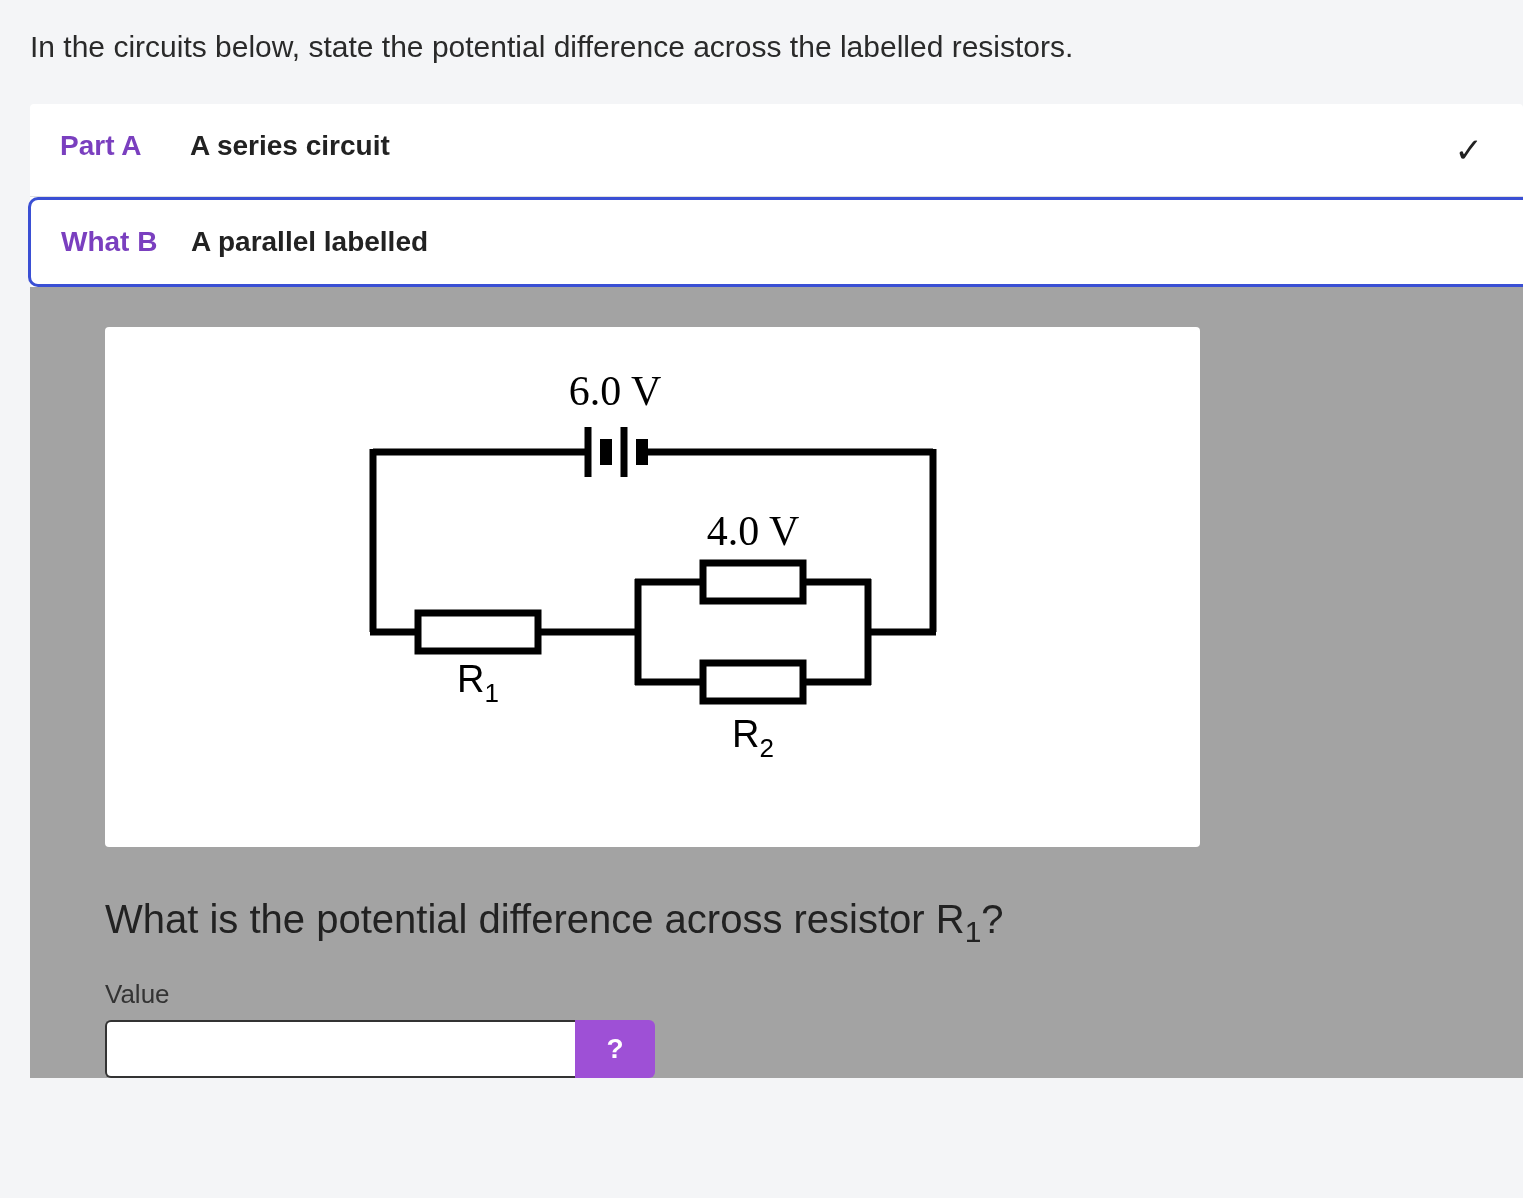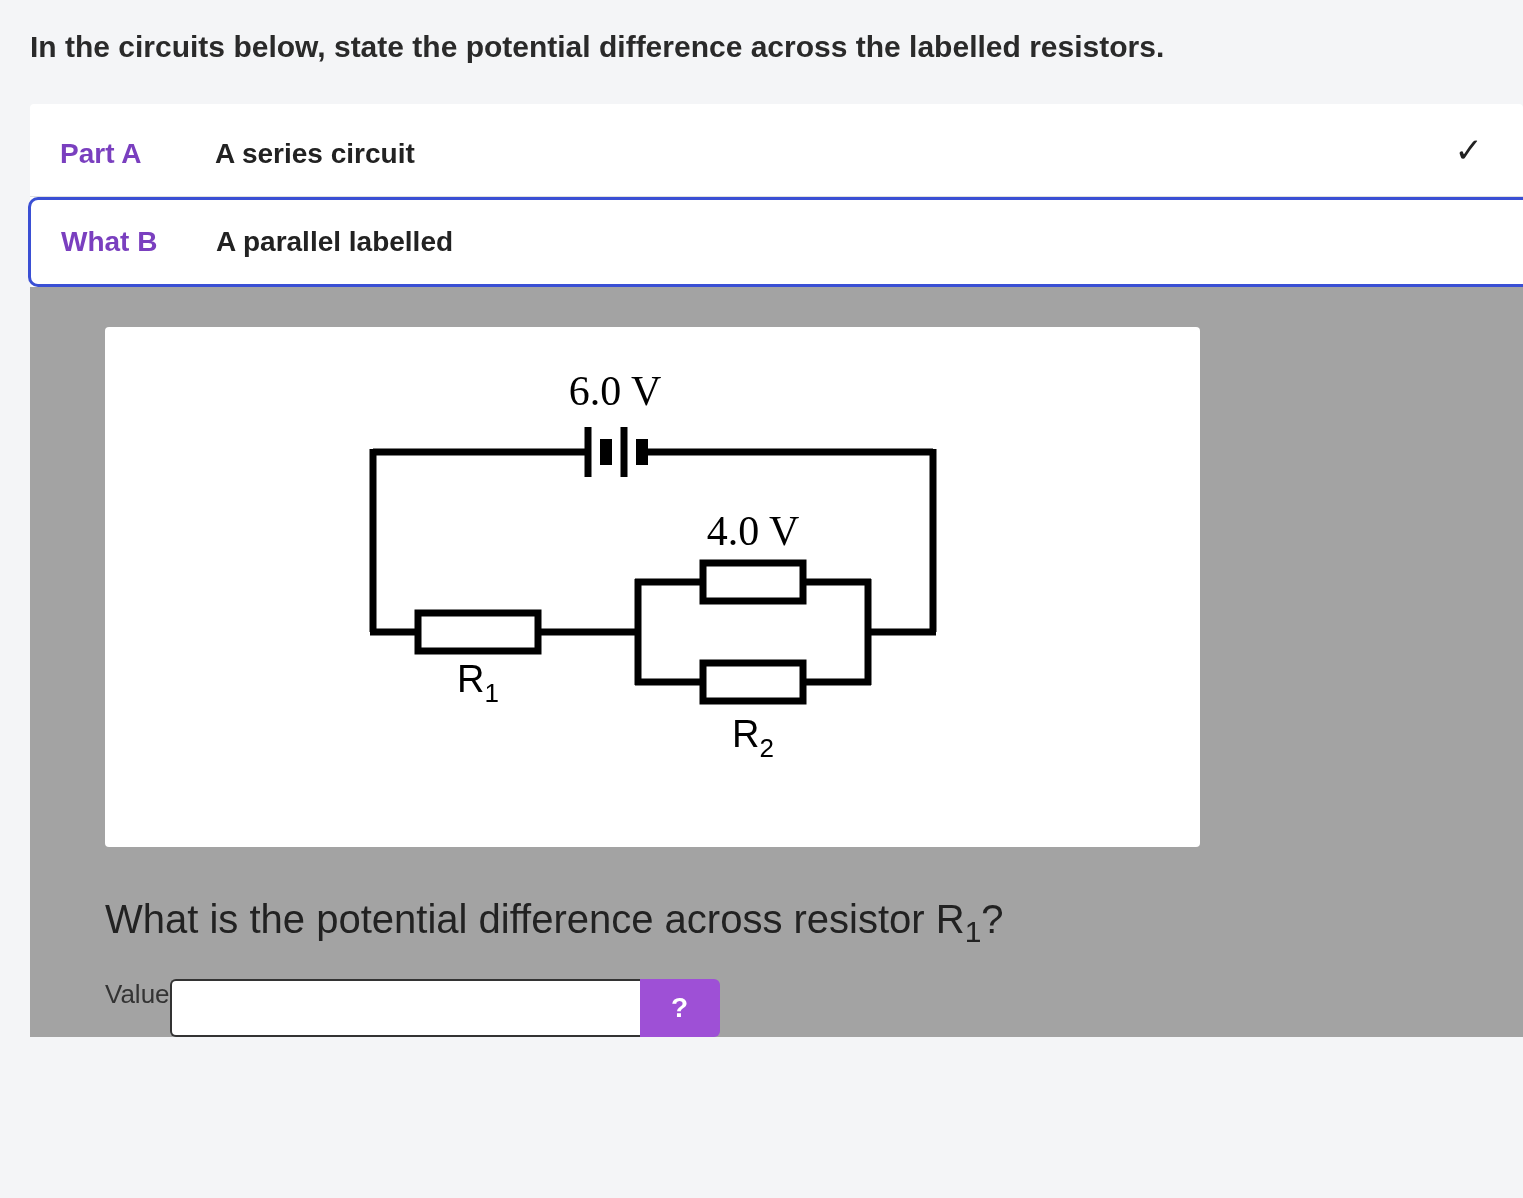--- a/index.html
+++ b/index.html
@@ -8,29 +8,28 @@
     background: #f4f5f7;
     width: 1523px;
     height: 1198px;
     padding: 30px 0 0 30px;
     color: #333;
   }
   .question-intro {
     font-size: 30px;
     color: #2a2a2a;
     margin-bottom: 40px;
-    font-weight: bold;
   }
   .parts-container {
     background: #fff;
     border-radius: 4px;
   }
   .part-row {
     display: flex;
-    align-items: flex-end;
+    align-items: flex-start;
     padding: 26px 30px;
     border-bottom: 1px solid #e0e0e0;
     position: relative;
   }
   .part-row.active {
     border: 3px solid #3a4fd4;
     border-radius: 10px 0 0 10px;
     border-right: none;
     margin-left: -2px;
   }
@@ -39,21 +38,20 @@
     font-weight: 700;
     font-size: 28px;
     width: 130px;
     flex-shrink: 0;
   }
   .part-title {
     font-weight: 700;
     font-size: 28px;
     color: #222;
     flex: 1;
-    margin-left: 25px;
   }
   .check-icon {
     color: #222;
     font-size: 34px;
     font-weight: 400;
     margin-right: 10px;
   }
   .content-area {
     background: #a3a3a3;
     padding: 40px 0 0 75px;
@@ -70,21 +68,21 @@
     color: #222;
     margin-top: 50px;
     margin-bottom: 30px;
   }
   .sub { font-size: 0.75em; vertical-align: sub; }
   .answer-row {
     display: flex;
     gap: 60px;
     align-items: flex-start;
   }
-  .answer-block { display: flex; }
+  .answer-block { display: flex; flex-direction: column; }
   .answer-label {
     font-size: 26px;
     color: #333;
     margin-bottom: 10px;
   }
   .value-input-wrap {
     display: flex;
     height: 58px;
   }
   .value-input {

